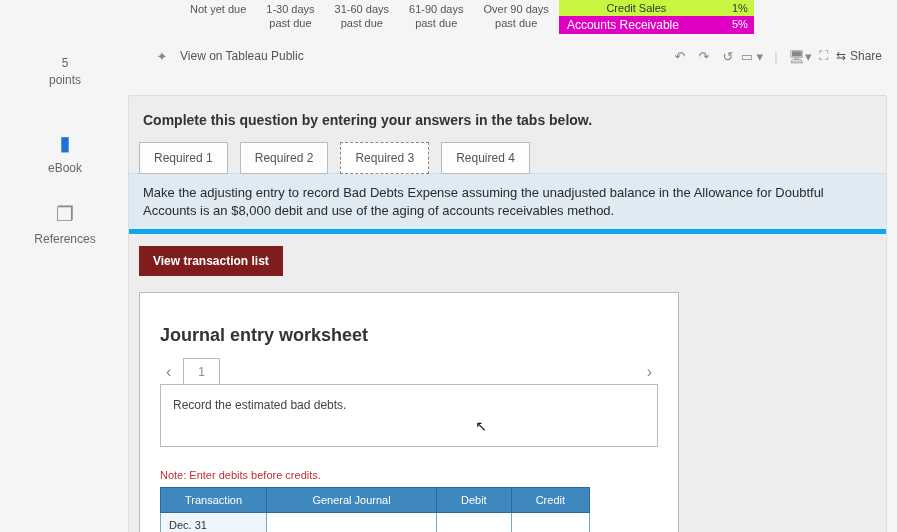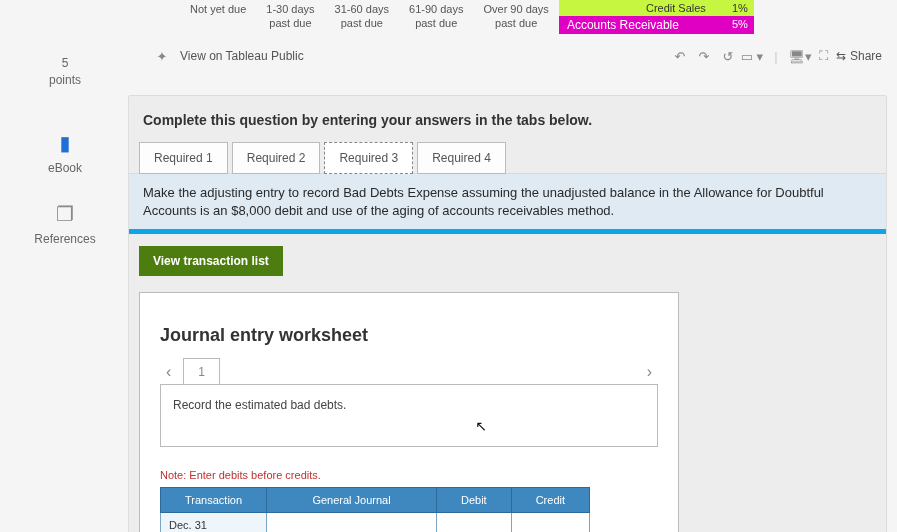--- a/index.html
+++ b/index.html
@@ -25,21 +25,21 @@
     .top-table .col {
       padding: 2px 10px;
       text-align: center;
       line-height: 1.3;
     }
     .top-table .cell-green {
       background: #c6f63f;
       color: #333;
       padding: 2px 8px;
       width: 155px;
-      text-align: right;
+      text-align: center;
       font-size: 11px;
     }
     .top-table .cell-magenta {
       background: #e000c4;
       color: #fff;
       padding: 2px 8px;
       width: 155px;
       text-align: left;
       font-size: 12px;
     }
@@ -110,21 +110,21 @@
     }
     .instruct {
       padding: 16px 14px 14px 14px;
       font-weight: bold;
       font-size: 14px;
       color: #333;
     }
     .tabs {
       display: flex;
       padding: 0 10px;
-      gap: 4px;
+      gap: 12px;
     }
     .tab {
       border: 1px solid #bbb;
       background: #fdfdfd;
       padding: 8px 14px;
       font-size: 12px;
       color: #555;
     }
     .tab.active {
       border: 1px dashed #888;
@@ -135,21 +135,21 @@
       padding: 10px 14px;
       background: #dfeaf2;
       border-top: 1px solid #cde;
       border-bottom: 5px solid #0ea5e9;
       font-size: 13px;
       color: #2a2a2a;
       line-height: 1.35;
     }
     .view-btn {
       margin: 12px 0 10px 10px;
-      background: #4d7c0f;
+      background: #7f1d1d;
       color: #fff;
       border: none;
       padding: 8px 14px;
       font-size: 12px;
       font-weight: bold;
       cursor: pointer;
       text-align: center;
     }
     
     .jewrap {

